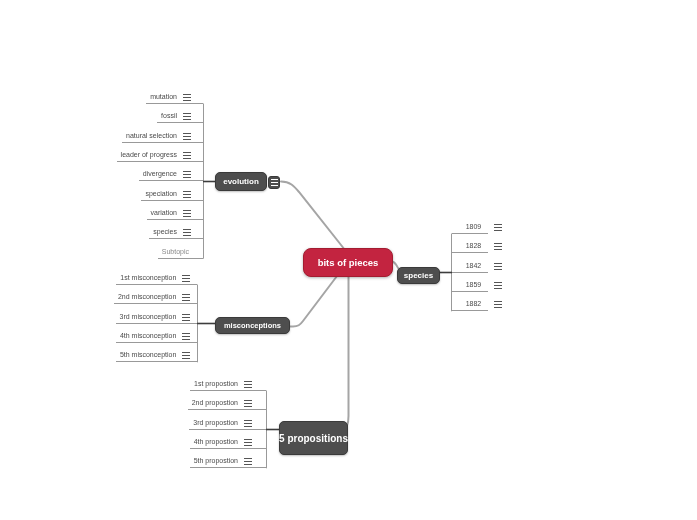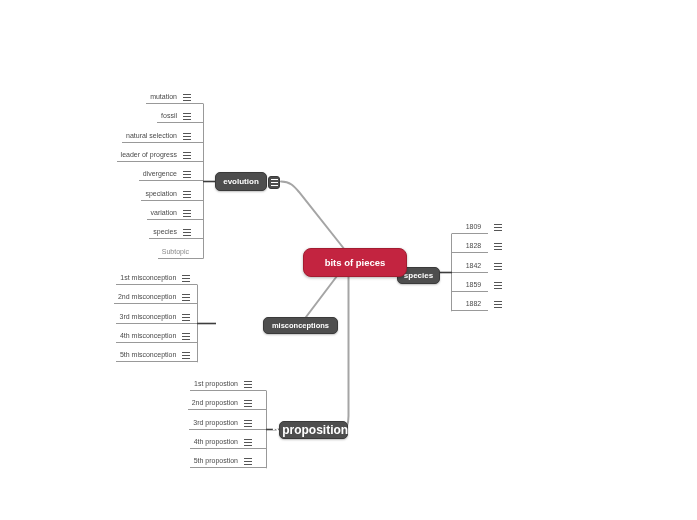--- a/index.html
+++ b/index.html
@@ -32,24 +32,24 @@
   .hamb-out{position:absolute;right:-14px;bottom:2px;margin:0;}
 
   .node{
     position:absolute;z-index:3;box-sizing:border-box;display:flex;align-items:center;justify-content:center;
     background:#4e4e4e;border:1px solid #3a3a3a;border-radius:5px;color:#ffffff;
     font-weight:bold;font-size:8px;white-space:nowrap;cursor:pointer;
     box-shadow:0 1px 2px rgba(0,0,0,0.25);
   }
   .node-evolution{left:215px;top:172px;width:52px;height:19px;}
   .node-darwin{left:397px;top:267px;width:43px;height:17px;}
-  .node-misconceptions{left:215px;top:317px;width:75px;height:17px;font-size:7.5px;margin-left:48px;}
-  .node-propositions{left:279px;top:421px;width:69px;height:18px;font-size:12px;}
+  .node-misconceptions{left:215px;top:317px;width:75px;height:17px;font-size:7.5px;}
+  .node-propositions{left:279px;top:421px;width:69px;height:34px;font-size:10px;}
   .node-root{
-    left:303px;top:248px;width:104px;height:29px;border-radius:8px;
+    left:303px;top:248px;width:90px;height:29px;border-radius:8px;
     background:#c32440;border:1px solid #a31c30;font-size:9.5px;
     box-shadow:0 1px 3px rgba(0,0,0,0.3);
   }
   .menu-btn{
     position:absolute;z-index:3;left:268px;top:176px;width:12px;height:13px;box-sizing:border-box;
     background:#4e4e4e;border:1px solid #3a3a3a;border-radius:3px;
     display:flex;align-items:center;justify-content:center;cursor:pointer;
   }
   .hamb-w{
     display:inline-block;width:7px;height:7px;

